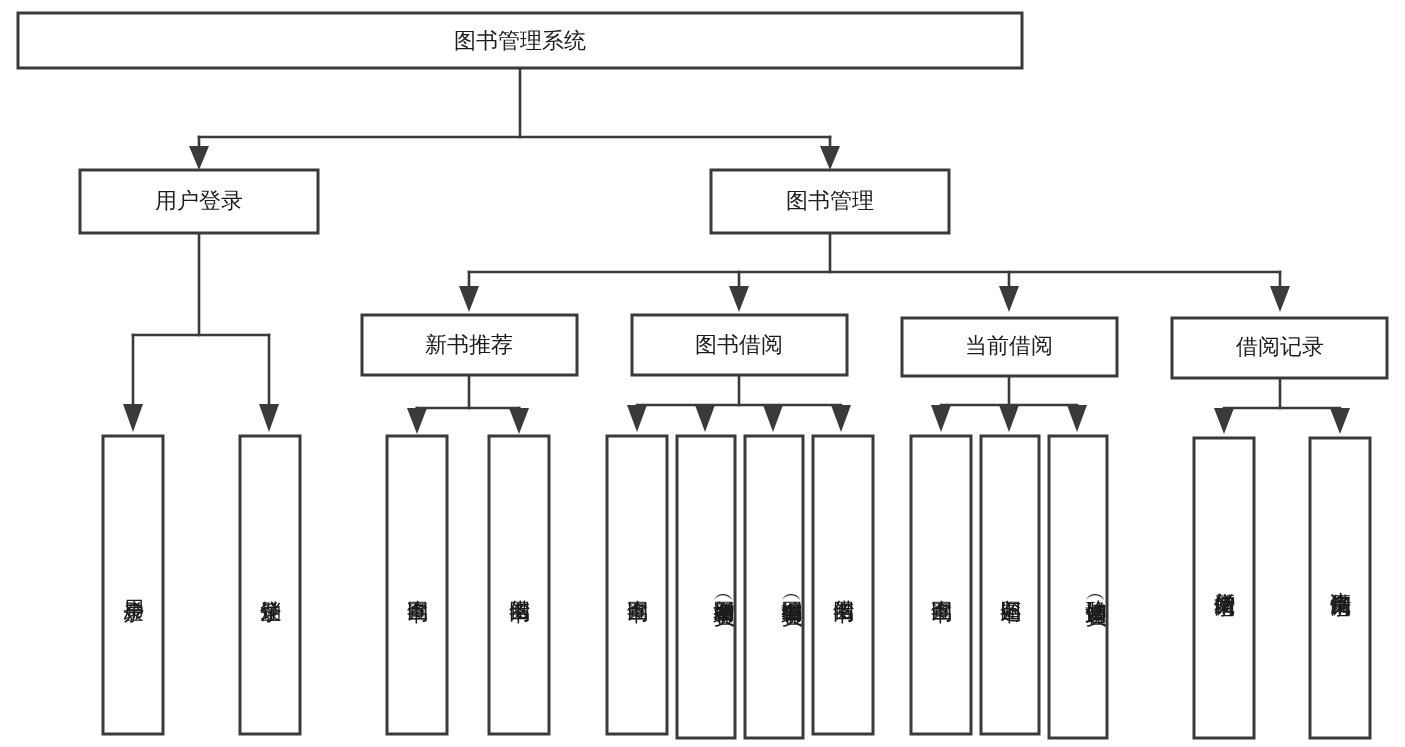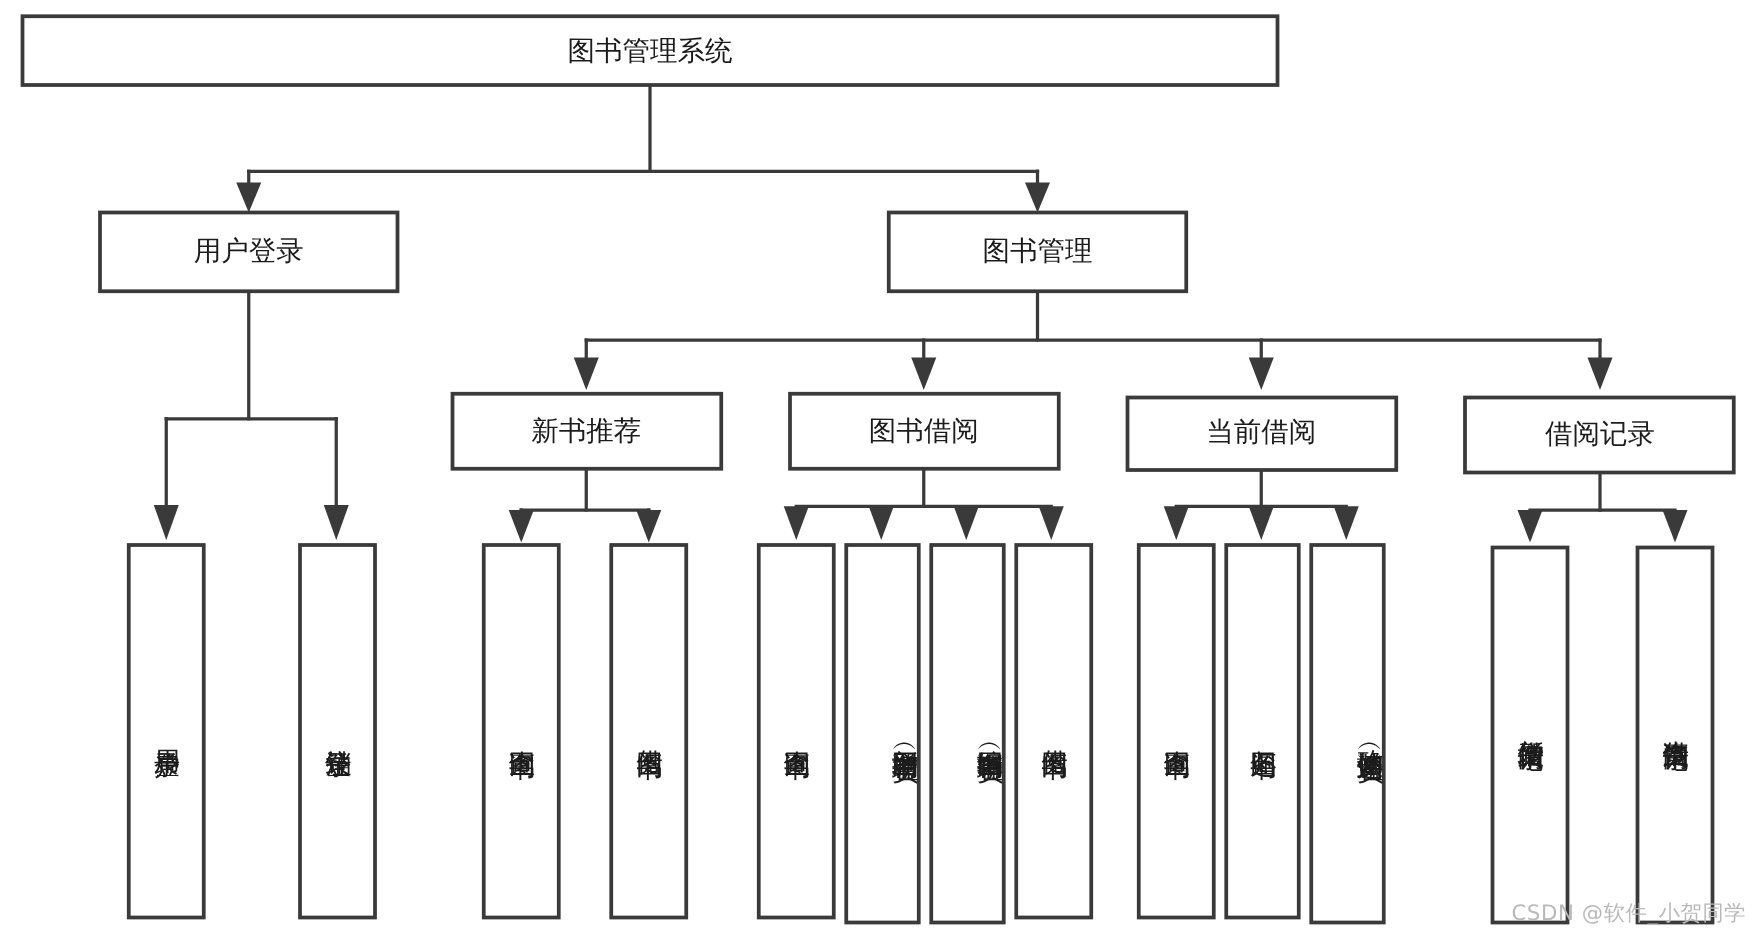--- a/index.html
+++ b/index.html
@@ -194,14 +194,13 @@
   <div class="leaf-label" style="left:745px; top:442px; width:58px; height:290px; display:flex; align-items:flex-start; justify-content:center;">编辑图书（管理员）</div>
   <div class="leaf-label" style="left:813px; top:436px; width:60px; height:298px; display:flex; align-items:center; justify-content:center;">借阅图书</div>
 
   <div class="leaf-label" style="left:911px; top:436px; width:60px; height:298px; display:flex; align-items:center; justify-content:center;">查询图书</div>
   <div class="leaf-label" style="left:981px; top:436px; width:58px; height:298px; display:flex; align-items:center; justify-content:center;">归还图书</div>
   <div class="leaf-label" style="left:1049px; top:442px; width:58px; height:290px; display:flex; align-items:flex-start; justify-content:center;">确认归还（管理员）</div>
 
   <div class="leaf-label" style="left:1194px; top:438px; width:60px; height:280px; display:flex; align-items:center; justify-content:center;">新增借阅记录</div>
   <div class="leaf-label" style="left:1310px; top:438px; width:60px; height:280px; display:flex; align-items:center; justify-content:center;">查询借阅记录</div>
 
-  <div class="watermark">CSDN @软件_小贺同学</div>
 </div>
 
 </body></html>

